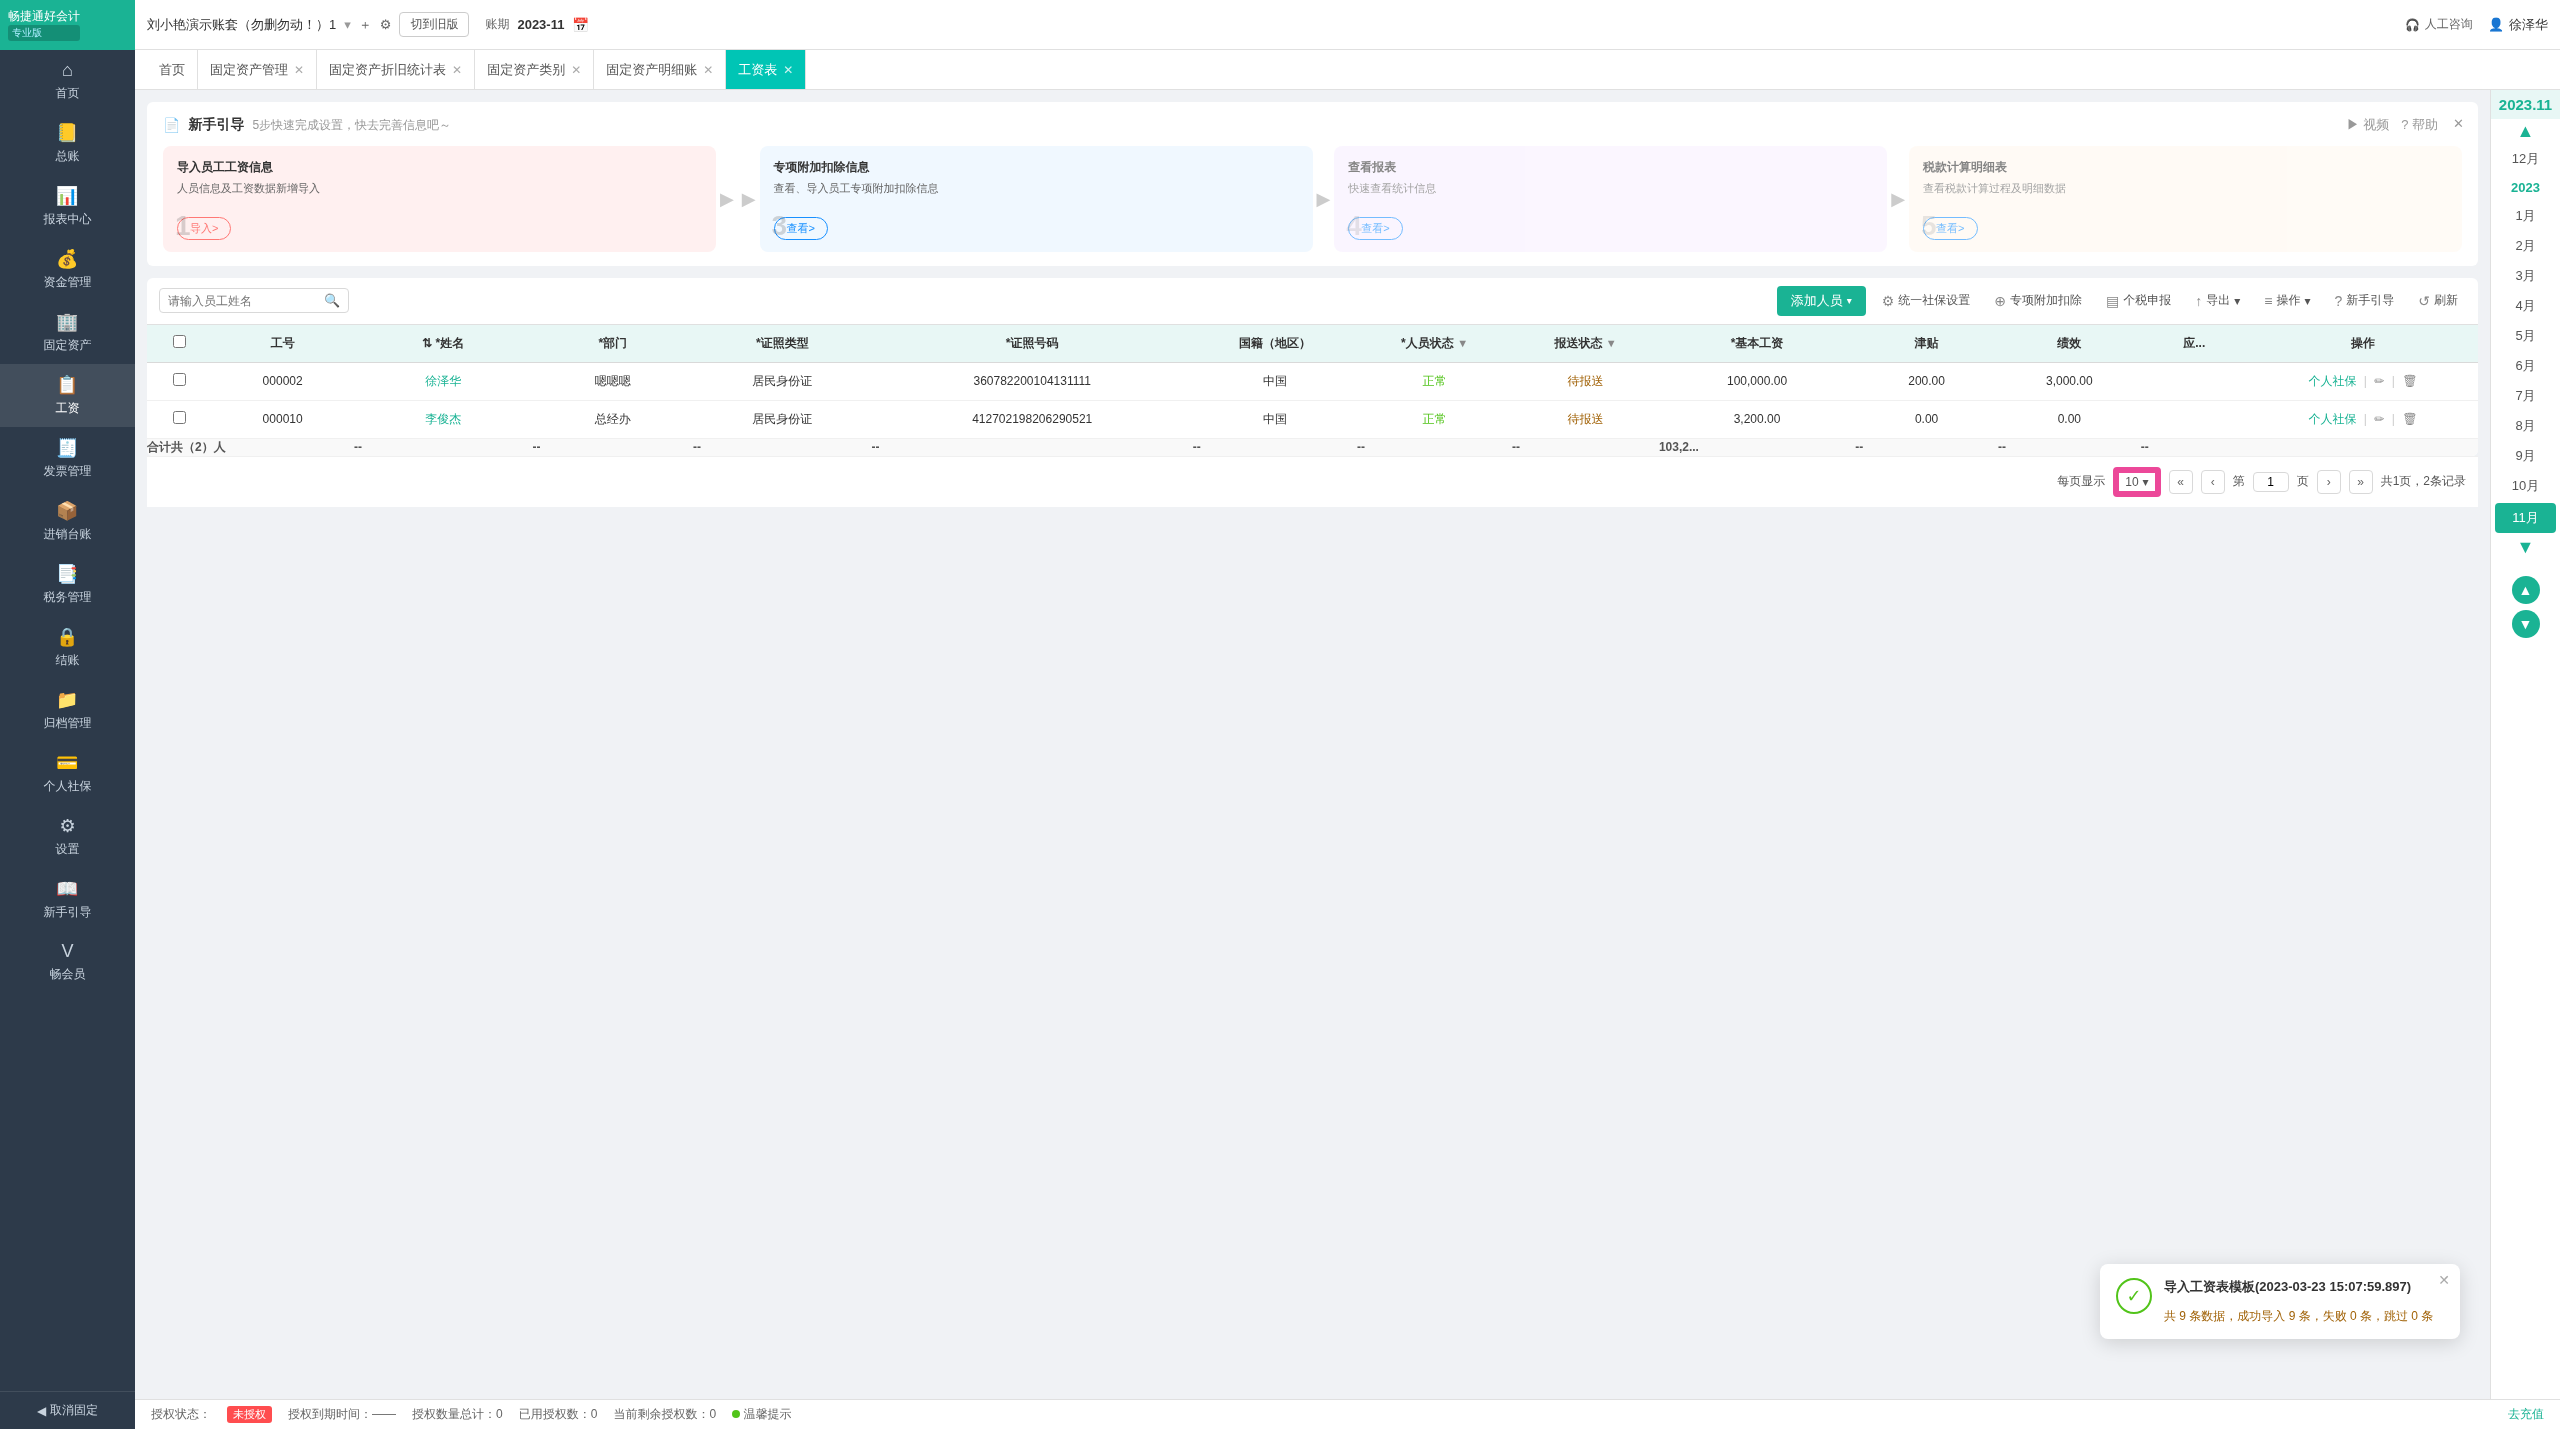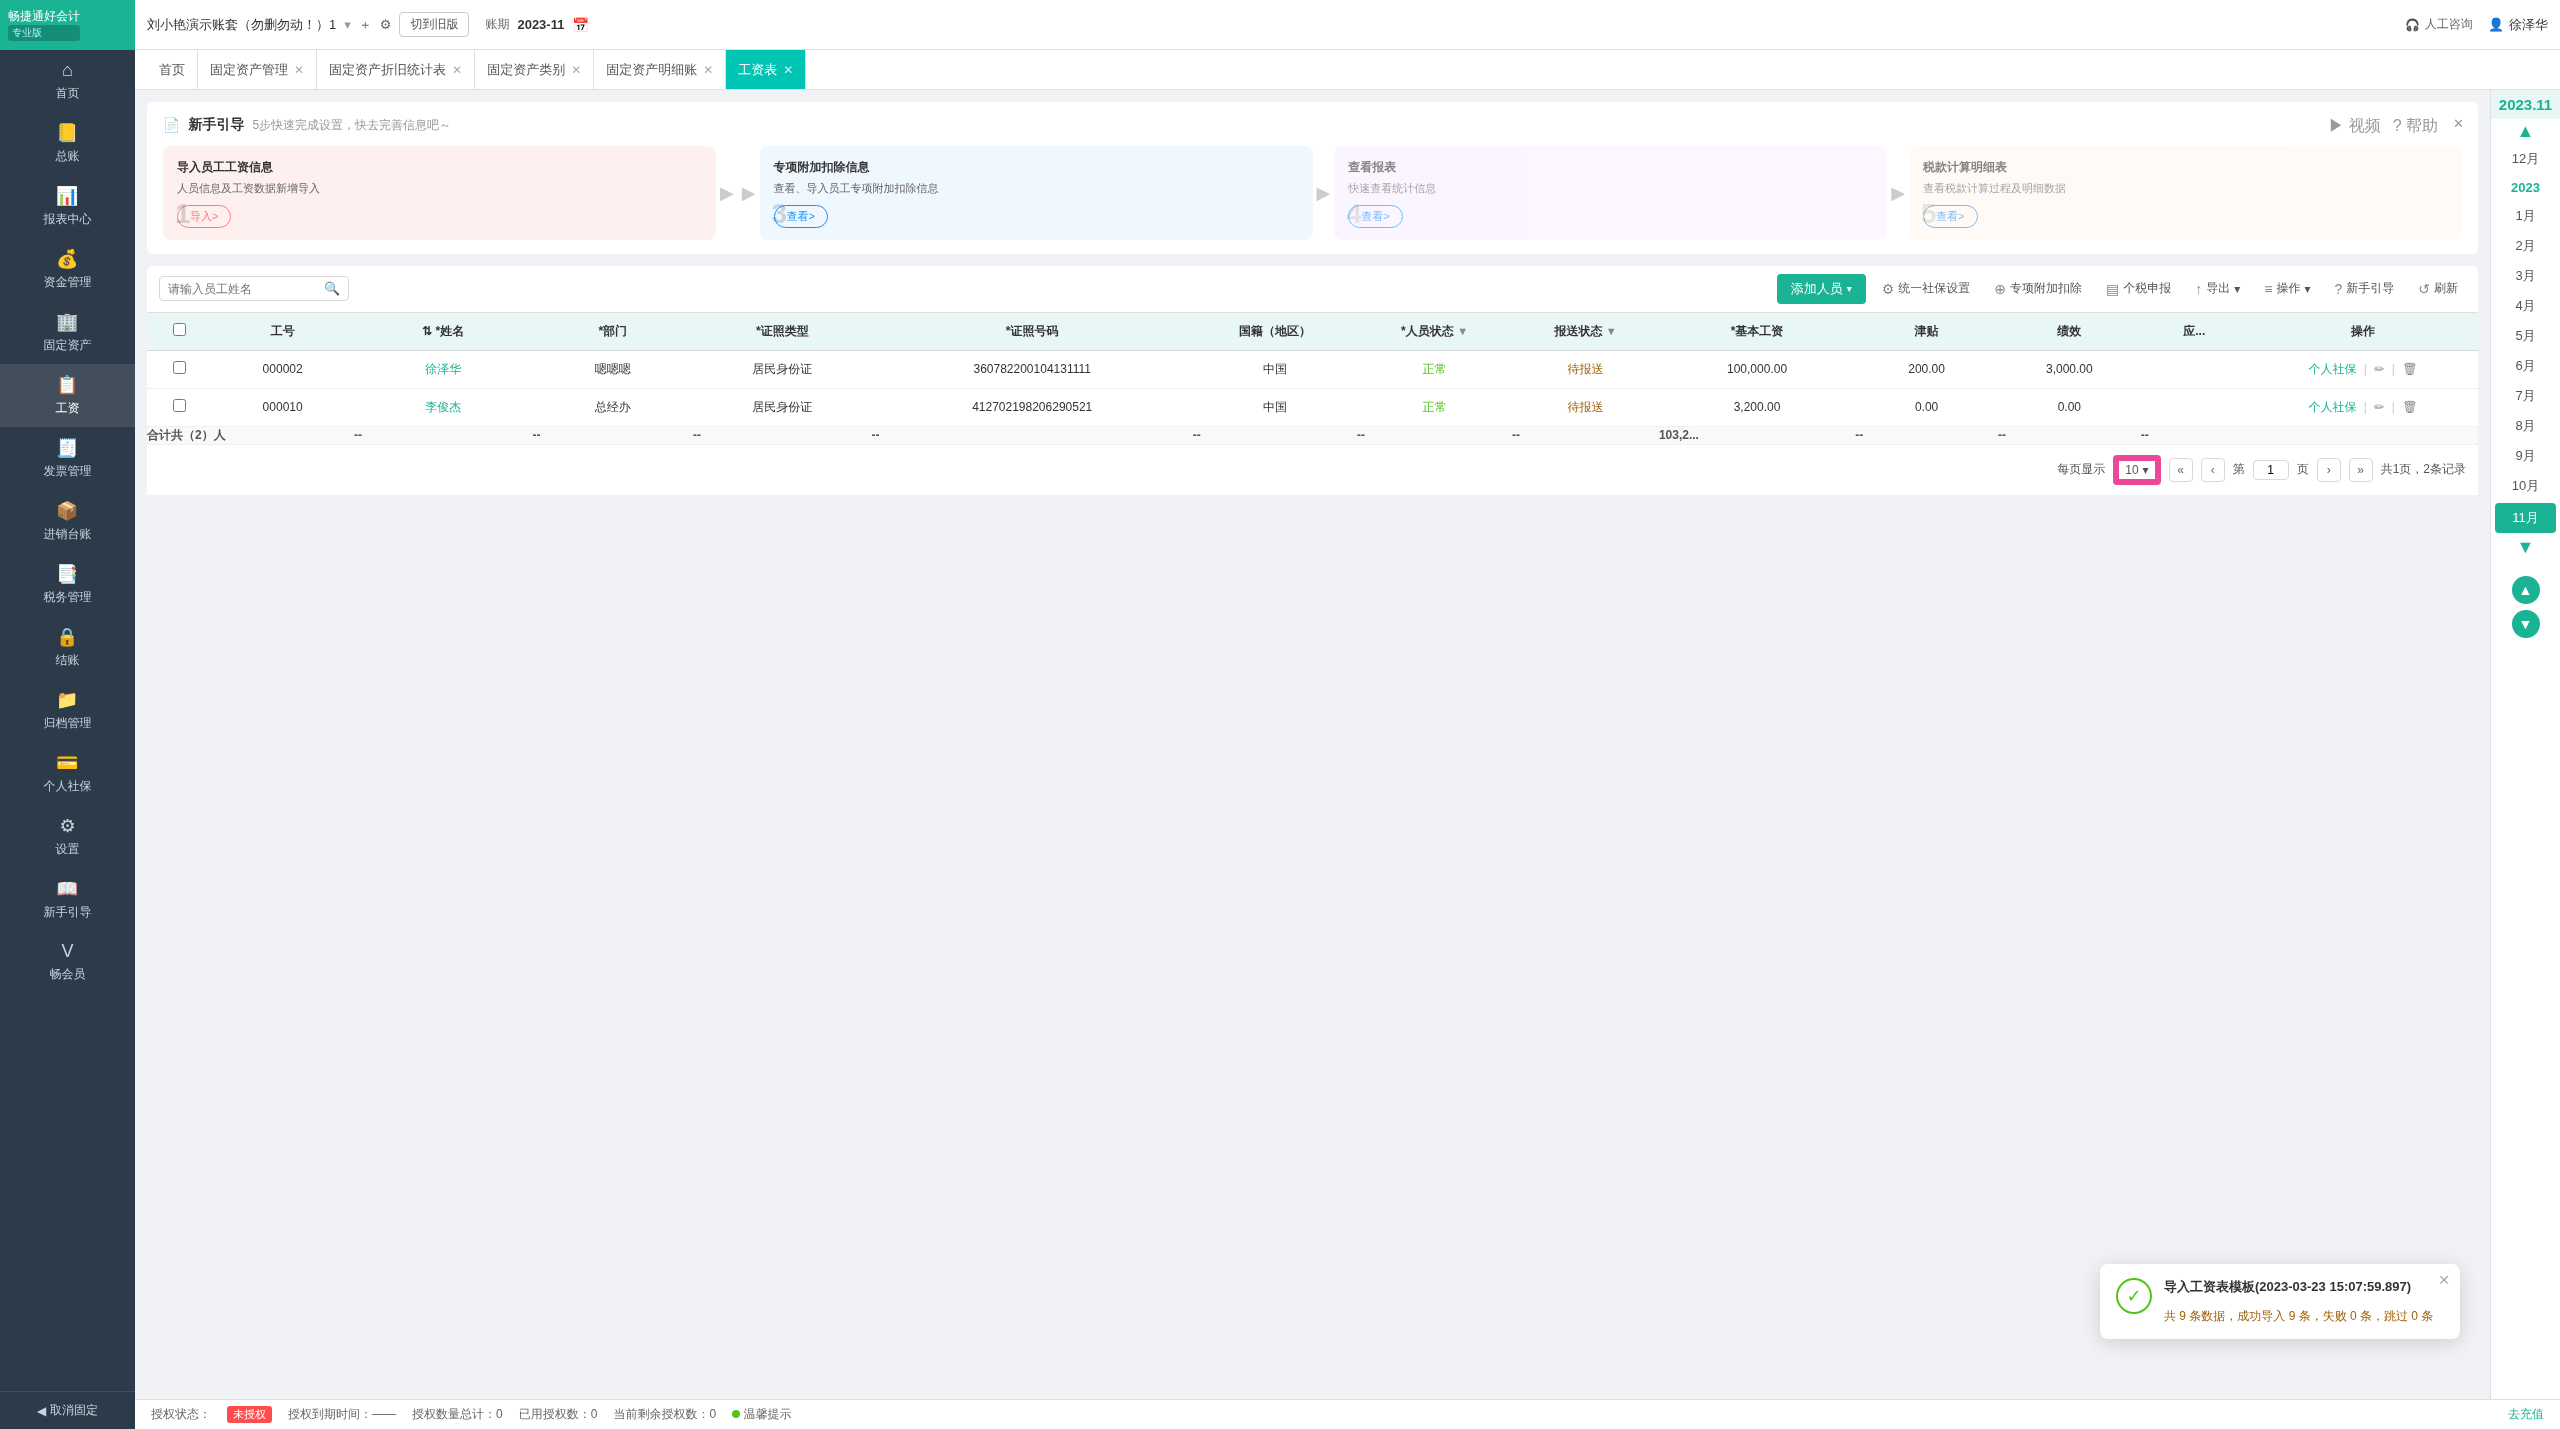--- a/index.html
+++ b/index.html
@@ -138,42 +138,42 @@
     
     .guide-box {
       background: #fff;
       border-radius: 6px;
       padding: 14px 16px;
       position: relative;
     }
     .guide-title { font-size: 14px; color: #333; font-weight: bold; display: flex; align-items: center; gap: 8px; }
     .guide-title-sub { color: #999; font-size: 12px; font-weight: normal; }
     .guide-close { position: absolute; right: 14px; top: 14px; cursor: pointer; color: #999; }
-    .guide-video-help { position: absolute; right: 40px; top: 14px; font-size: 16px; color: #999; display: flex; gap: 12px; }
+    .guide-video-help { position: absolute; right: 40px; top: 14px; font-size: 13px; color: #999; display: flex; gap: 12px; }
     .guide-steps { display: flex; align-items: center; margin-top: 12px; gap: 0; }
     .guide-step {
       flex: 1;
       border-radius: 8px;
       padding: 12px 14px;
       position: relative;
       min-height: 90px;
     }
     .guide-step-title { font-size: 12px; color: #333; font-weight: bold; line-height: 1.5; }
     .guide-step-desc { font-size: 11px; color: #666; margin-top: 4px; line-height: 1.5; }
     .guide-step-num {
       position: absolute;
       bottom: 10px;
       left: 12px;
       font-size: 28px;
       font-weight: bold;
       opacity: 0.15;
     }
     .guide-step-btn {
       display: inline-block;
-      margin-top: 8px;
+      margin-top: 20px;
       padding: 3px 12px;
       border-radius: 12px;
       font-size: 11px;
       cursor: pointer;
       border: 1px solid;
     }
     .btn-red { border-color: #ff7875; color: #ff7875; background: transparent; }
     .btn-green { border-color: #52c41a; color: #52c41a; background: transparent; }
     .btn-blue { border-color: #1890ff; color: #1890ff; background: transparent; }
     .guide-arrow { color: #ccc; font-size: 18px; padding: 0 4px; }

